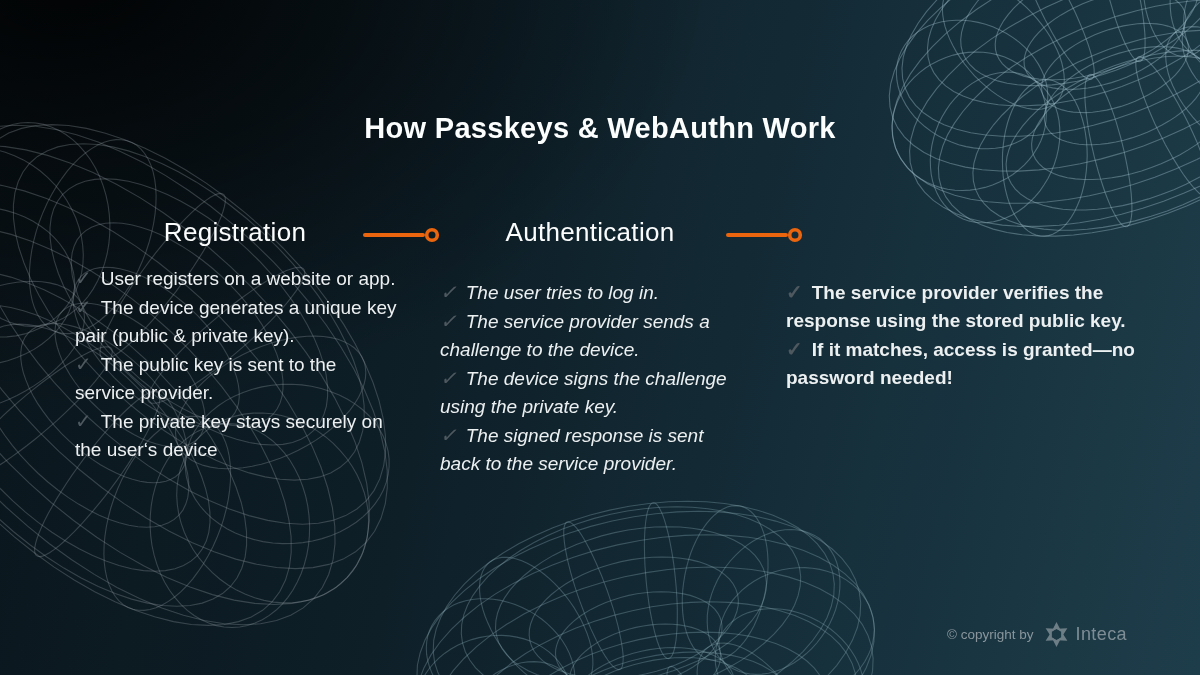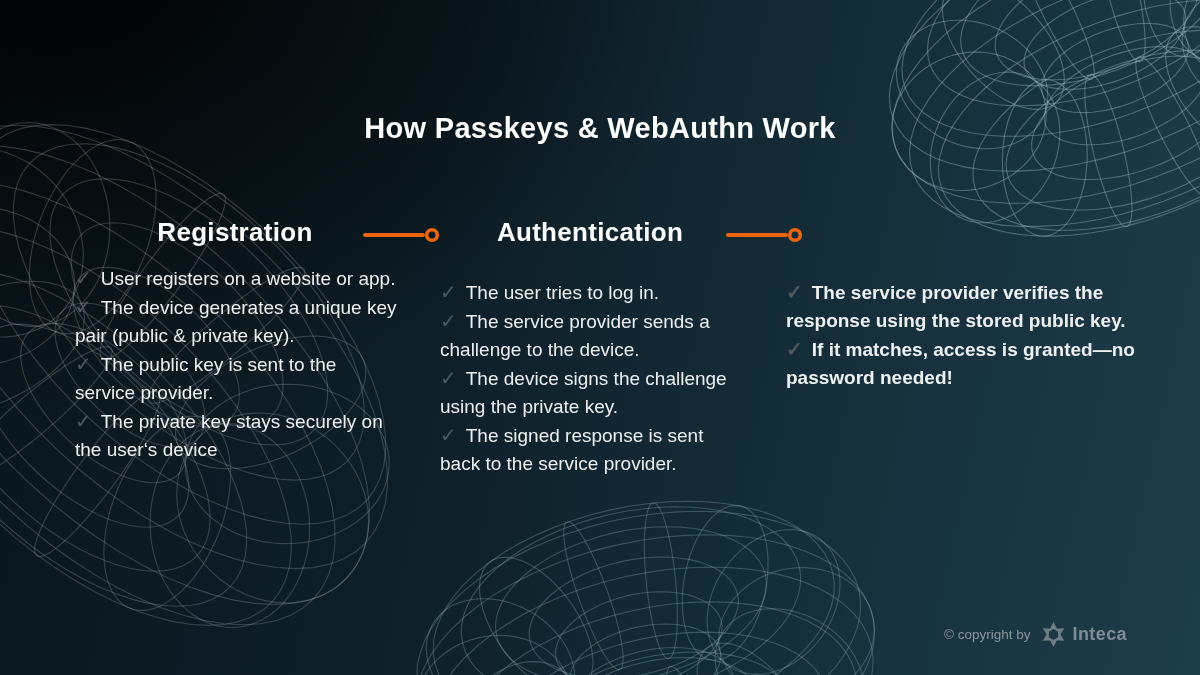--- a/index.html
+++ b/index.html
@@ -13,42 +13,42 @@
       linear-gradient(102deg, #0a151b 0%, #0e1f28 38%, #16303c 72%, #1e3d4a 100%);
   }
   .deco{position:absolute;inset:0;width:1200px;height:675px;z-index:0;pointer-events:none;}
   .layer{position:absolute;z-index:1;}
   .page-title{
     left:0;right:0;top:112px;text-align:center;
     font-size:29px;font-weight:700;color:#fcfdfd;letter-spacing:0.3px;
   }
   .col-head{
     top:217px;text-align:center;
-    font-size:26px;font-weight:700;color:#fbfcfc;letter-spacing:0.3px;
+    font-size:26px;font-weight:400;color:#fbfcfc;letter-spacing:0.3px;
   }
   .head-1{left:75px;width:320px;}
   .head-2{left:440px;width:300px;}
   .head-3{left:788px;width:280px;}
   .arrow{top:226px;width:82px;height:18px;}
   .arrow-1{left:360px;}
   .arrow-2{left:723px;}
   .col{
     font-size:19px;line-height:28px;color:#edf0f1;
   }
   .col-1{left:75px;top:264px;width:322px;}
-  .col-2{left:440px;top:278px;width:304px;}
+  .col-2{left:440px;top:278px;width:304px;font-style:italic;}
   .col-3{left:786px;top:278px;width:380px;font-weight:bold;}
   .item{margin:0;}
   .check{color:#4e585f;margin-right:9px;font-size:20px;}
   .footer{
     right:73px;bottom:27px;display:flex;align-items:center;gap:9px;
   }
   .copyright{font-size:13.5px;color:#8a969c;}
   .brand{display:flex;align-items:center;gap:6px;}
-  .brand-name{font-size:18px;color:#7e8d95;letter-spacing:0.4px;font-weight:bold;}
+  .brand-name{font-size:18px;color:#7e8d95;letter-spacing:0.4px;}
 </style>
 </head>
 <body>
 
 <div class="canvas">
 
   <svg class="deco" id="torus-layer" viewBox="0 0 1200 675" xmlns="http://www.w3.org/2000/svg">
       <g fill="none" stroke="#9aa6ab" stroke-opacity="0.3" stroke-width="1.1">
         <path d="M347.3,577.4L336.4,587.1L323.5,594.7L308.7,600.1L292.2,603.4L274.2,604.5L254.7,603.4L234.1,600.1L212.4,594.6L190.0,587.0L167.0,577.4L143.6,565.8L120.1,552.4L96.7,537.2L73.6,520.5L51.1,502.5L29.3,483.1L8.5,462.8L-11.2,441.6L-29.5,419.7L-46.2,397.4L-61.3,374.9L-74.5,352.4L-85.7,330.2L-94.9,308.3L-101.9,287.1L-106.7,266.7L-109.1,247.4L-109.3,229.3L-107.2,212.7L-102.8,197.5L-96.1,184.1L-87.3,172.6L-76.4,162.9L-63.5,155.3L-48.7,149.9L-32.2,146.6L-14.2,145.5L5.3,146.6L25.9,149.9L47.6,155.4L70.0,163.0L93.0,172.6L116.4,184.2L139.9,197.6L163.3,212.8L186.4,229.5L208.9,247.5L230.7,266.9L251.5,287.2L271.2,308.4L289.5,330.3L306.2,352.6L321.3,375.1L334.5,397.6L345.7,419.8L354.9,441.7L361.9,462.9L366.7,483.3L369.1,502.6L369.3,520.7L367.2,537.3L362.8,552.5L356.1,565.9L347.3,577.4"></path>
         <path d="M366.1,542.5L355.5,551.8L343.1,559.1L328.8,564.4L312.9,567.6L295.4,568.6L276.6,567.5L256.7,564.3L235.8,559.1L214.1,551.7L191.9,542.4L169.3,531.2L146.6,518.2L124.0,503.6L101.7,487.5L79.9,470.0L58.9,451.4L38.8,431.7L19.8,411.2L2.1,390.1L-14.1,368.6L-28.6,346.8L-41.4,325.1L-52.2,303.6L-61.1,282.5L-67.8,262.0L-72.4,242.3L-74.8,223.7L-75.0,206.2L-73.0,190.1L-68.7,175.5L-62.3,162.5L-53.8,151.3L-43.2,142.1L-30.7,134.7L-16.5,129.5L-0.5,126.3L16.9,125.2L35.7,126.3L55.6,129.5L76.5,134.8L98.2,142.1L120.4,151.4L143.0,162.6L165.7,175.6L188.3,190.2L210.6,206.3L232.4,223.8L253.5,242.5L273.6,262.1L292.6,282.6L310.2,303.7L326.4,325.2L340.9,347.0L353.7,368.7L364.6,390.2L373.4,411.3L380.2,431.8L384.8,451.5L387.2,470.1L387.3,487.6L385.3,503.7L381.0,518.3L374.6,531.3L366.1,542.5"></path>

